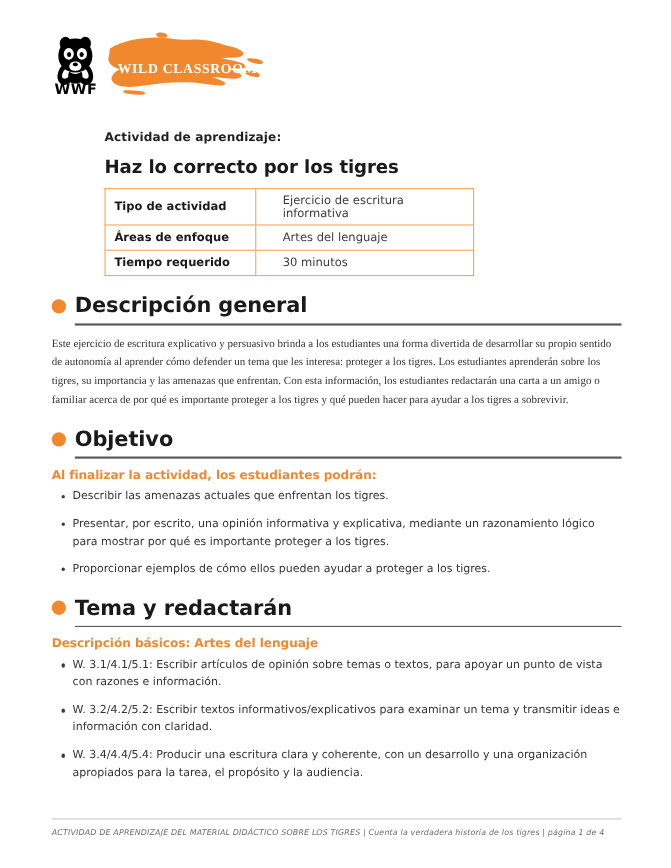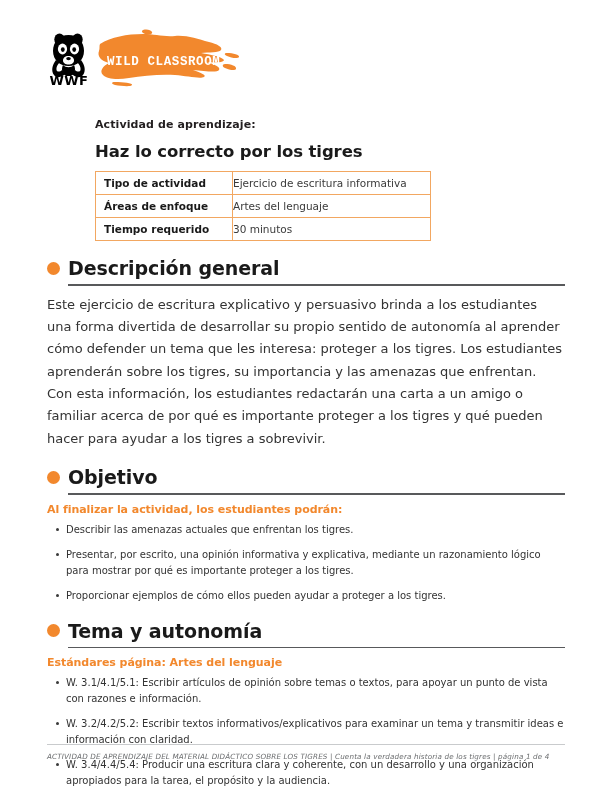--- a/index.html
+++ b/index.html
@@ -34,21 +34,21 @@
     position: relative;
     width: 148px;
     height: 62px;
     flex: 0 0 auto;
   }
   .brush-wrap svg { display: block; }
   .brush-text {
     position: absolute;
     left: 10px;
     top: 27px;
-    font-family: Liberation Mono, monospace;
+    font-family: Liberation Serif, serif;
     font-size: 12.5px;
     font-weight: bold;
     letter-spacing: 0.6px;
     color: #ffffff;
     white-space: nowrap;
   }
   .page-headline {
     margin-left: 14px;
     font-size: 34px;
     font-weight: bold;
@@ -94,21 +94,21 @@
     vertical-align: middle;
     height: 14px;
   }
   .info-table td.k {
     width: 128px;
     font-weight: bold;
     color: #1a1a1a;
   }
   .info-table td.v {
     color: #3a3a3a;
-    padding-left: 0;
+    padding-left: 24px;
   }
 
   
   .section { margin-top: 16px; }
   .sec-head {
     display: flex;
     align-items: center;
     gap: 8px;
   }
   .dot {
@@ -128,25 +128,26 @@
     height: 1.5px;
     background: #58595b;
     margin: 5px 0 0 21px;
   }
   .sec-body {
     margin-left: 0;
     padding-top: 8px;
   }
 
   p.para {
-    font-size: 13px;
+    font-size: 10px;
     line-height: 1.72;
     color: #333333;
     margin: 0;
     text-align: left;
+    font-family: Liberation Serif, serif;
   }
 
   .sub-head {
     font-size: 11px;
     font-weight: bold;
     color: #f2882d;
     margin: 0 0 6px 0;
     letter-spacing: -0.05px;
   }
 
@@ -294,25 +295,25 @@
         <li>Describir las amenazas actuales que enfrentan los tigres.</li>
         <li>Presentar, por escrito, una opinión informativa y explicativa, mediante un razonamiento lógico para mostrar por qué es importante proteger a los tigres.</li>
         <li>Proporcionar ejemplos de cómo ellos pueden ayudar a proteger a los tigres.</li>
       </ul>
     </div>
   </div>
 
   <div class="section">
     <div class="sec-head">
       <span class="dot"></span>
-      <span class="sec-title">Tema y autonomía</span>
+      <span class="sec-title">Tema y redactarán</span>
     </div>
     <div class="sec-rule"></div>
     <div class="sec-body">
-      <div class="sub-head">Estándares página: Artes del lenguaje</div>
+      <div class="sub-head">Descripción básicos: Artes del lenguaje</div>
       <ul class="blist">
         <li>W. 3.1/4.1/5.1: Escribir artículos de opinión sobre temas o textos, para apoyar un punto de vista con razones e información.</li>
         <li>W. 3.2/4.2/5.2: Escribir textos informativos/explicativos para examinar un tema y transmitir ideas e información con claridad.</li>
         <li>W. 3.4/4.4/5.4: Producir una escritura clara y coherente, con un desarrollo y una organización apropiados para la tarea, el propósito y la audiencia.</li>
       </ul>
     </div>
   </div>
 
 </div>
 

